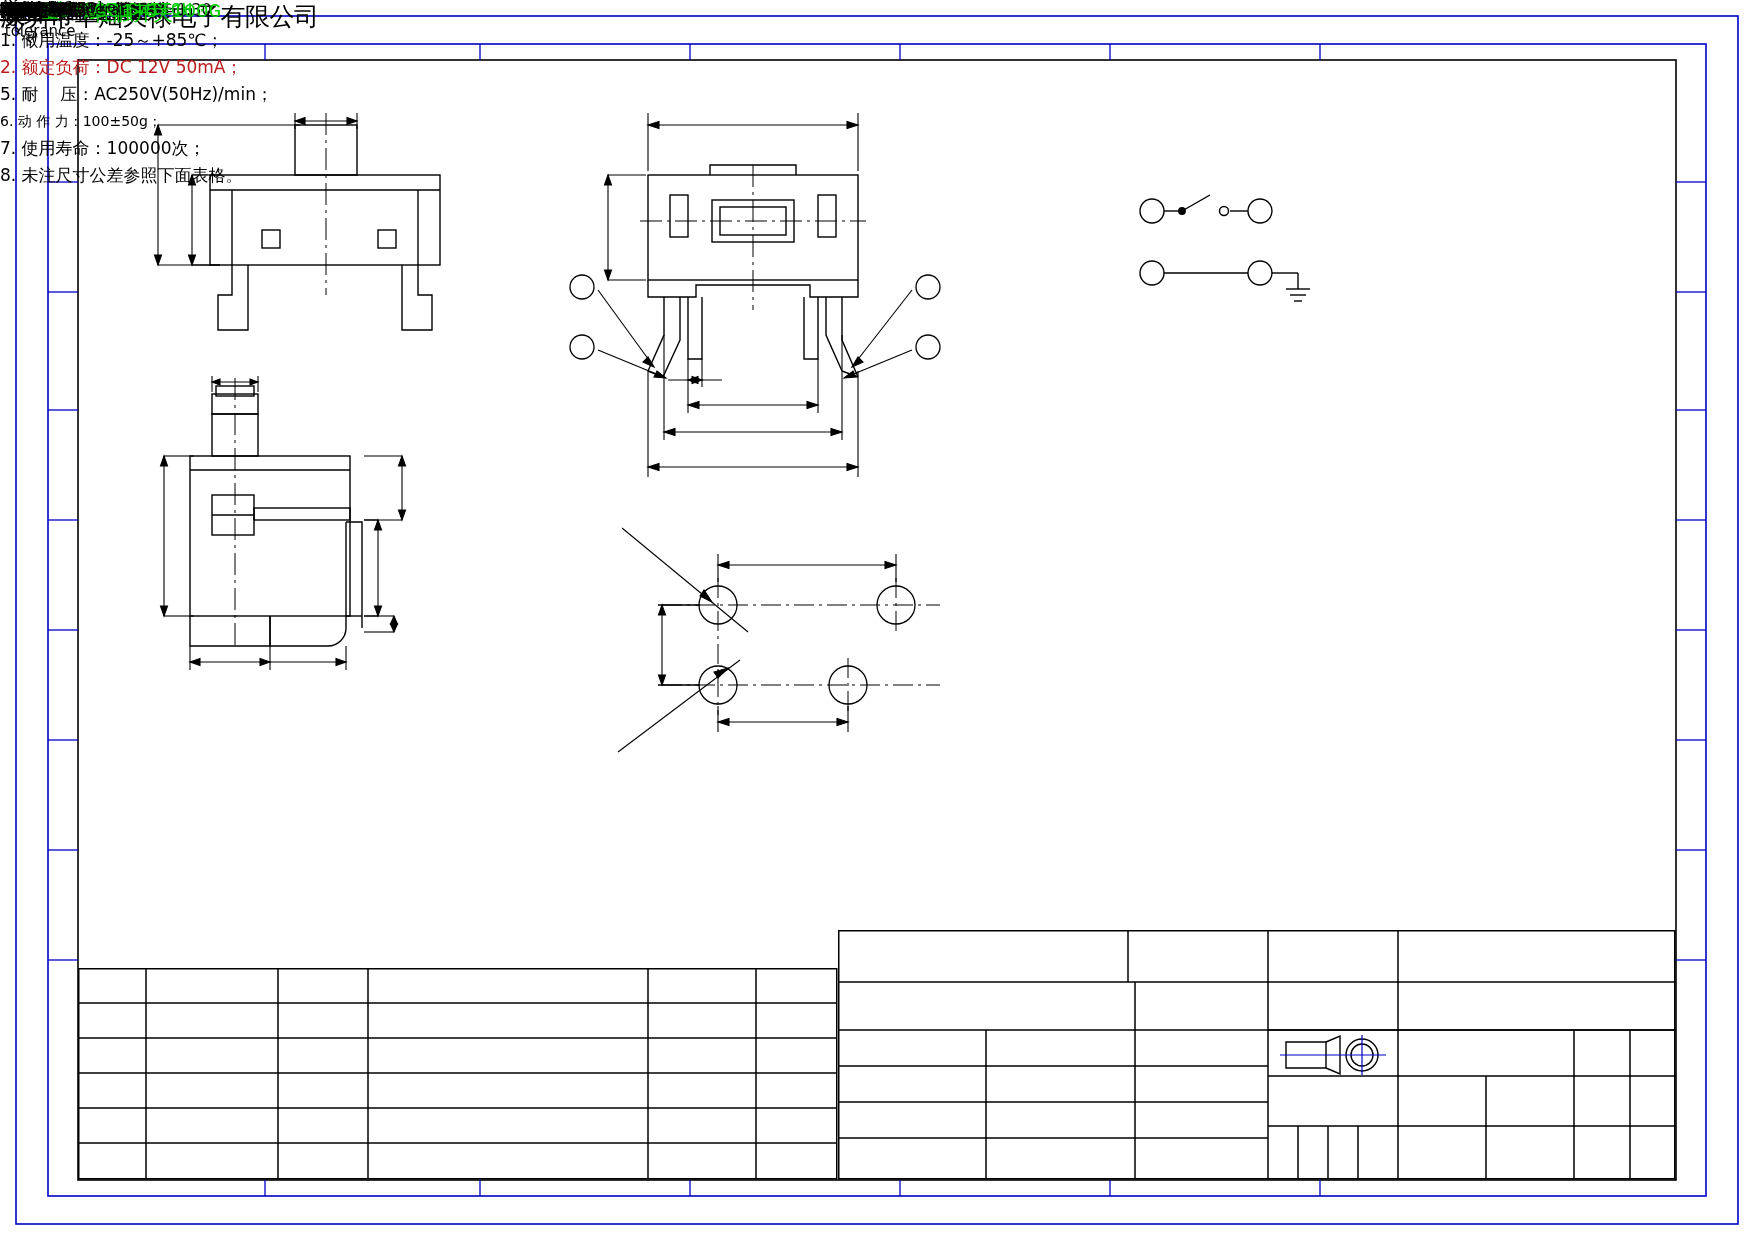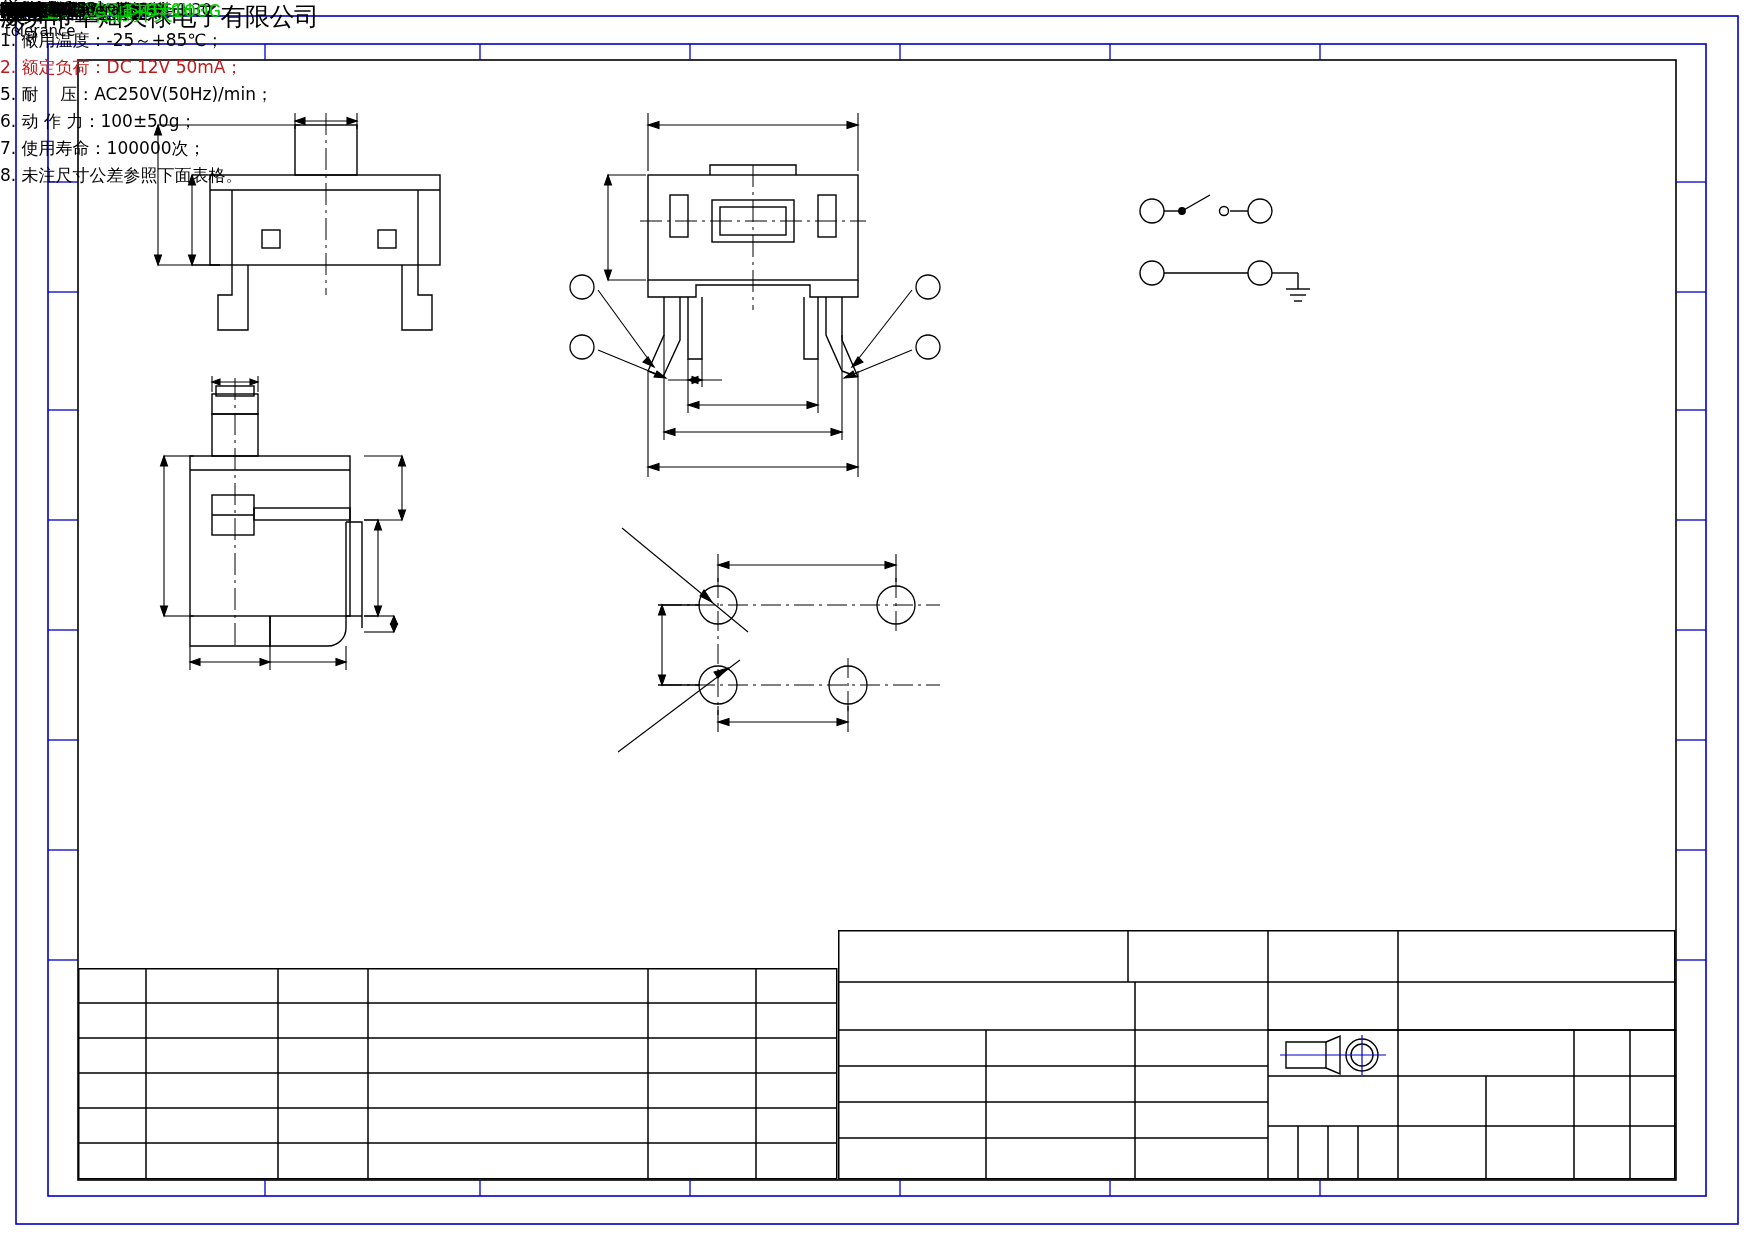--- a/index.html
+++ b/index.html
@@ -416,21 +416,21 @@
   <div class="txt sans ctr" style="left:1248;top:203;width:24px;font-size:14px">2</div>
   <div class="txt sans ctr" style="left:1140;top:265;width:24px;font-size:14px">3</div>
   <div class="txt sans ctr" style="left:1248;top:265;width:24px;font-size:14px">4</div>
   <div class="txt cjk u" style="left:1183;top:320;font-size:19px;font-weight:bold">电路图</div>
 
   <div class="abs" style="left:1187;top:468;width:460px">
     <div class="cjk" style="font-size:17px;line-height:27px;color:#000;white-space:pre">技术参数：</div>
     <div class="cjk" style="font-size:17px;line-height:27px;color:#000;white-space:pre">1. 做用温度：-25～+85℃；</div>
     <div class="cjk" style="font-size:17px;line-height:27px;color:#b91c1c;white-space:pre">2. 额定负荷：DC 12V 50mA；</div>
     <div class="cjk" style="font-size:17px;line-height:27px;color:#000;white-space:pre">5. 耐    压：AC250V(50Hz)/min；</div>
-    <div class="cjk" style="font-size:17px;line-height:27px;color:#000;white-space:pre">6. 动 作 力：100±50g；</div>
+    <div class="cjk" style="font-size:14px;line-height:27px;color:#000;white-space:pre">6. 动 作 力：100±50g；</div>
     <div class="cjk" style="font-size:17px;line-height:27px;color:#000;white-space:pre">7. 使用寿命：100000次；</div>
     <div class="cjk" style="font-size:17px;line-height:27px;color:#000;white-space:pre">8. 未注尺寸公差参照下面表格。</div>
   </div>
 
   <svg class="abs" style="left:78;top:968" width="760" height="212">
     <g stroke="#000" fill="none" stroke-width="1.5">
       <rect x="0.75" y="0.75" width="758" height="210"></rect>
       <line x1="0" y1="35" x2="759" y2="35"></line>
       <line x1="0" y1="70" x2="759" y2="70"></line>
       <line x1="0" y1="105" x2="759" y2="105"></line>

